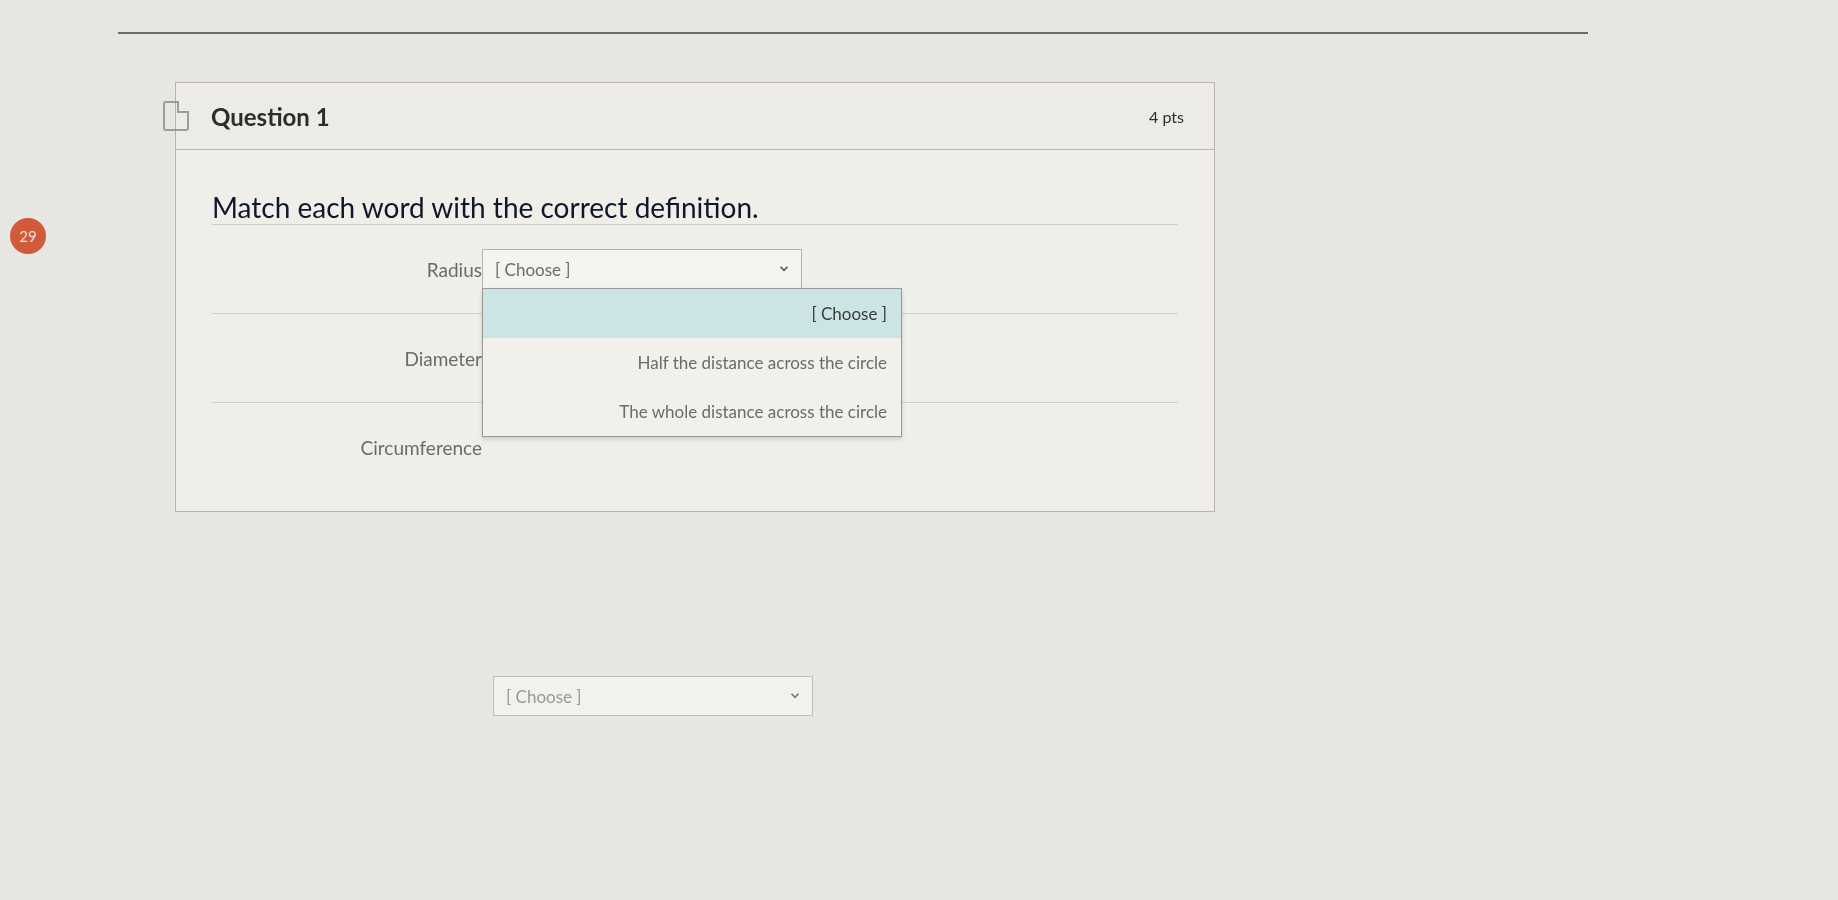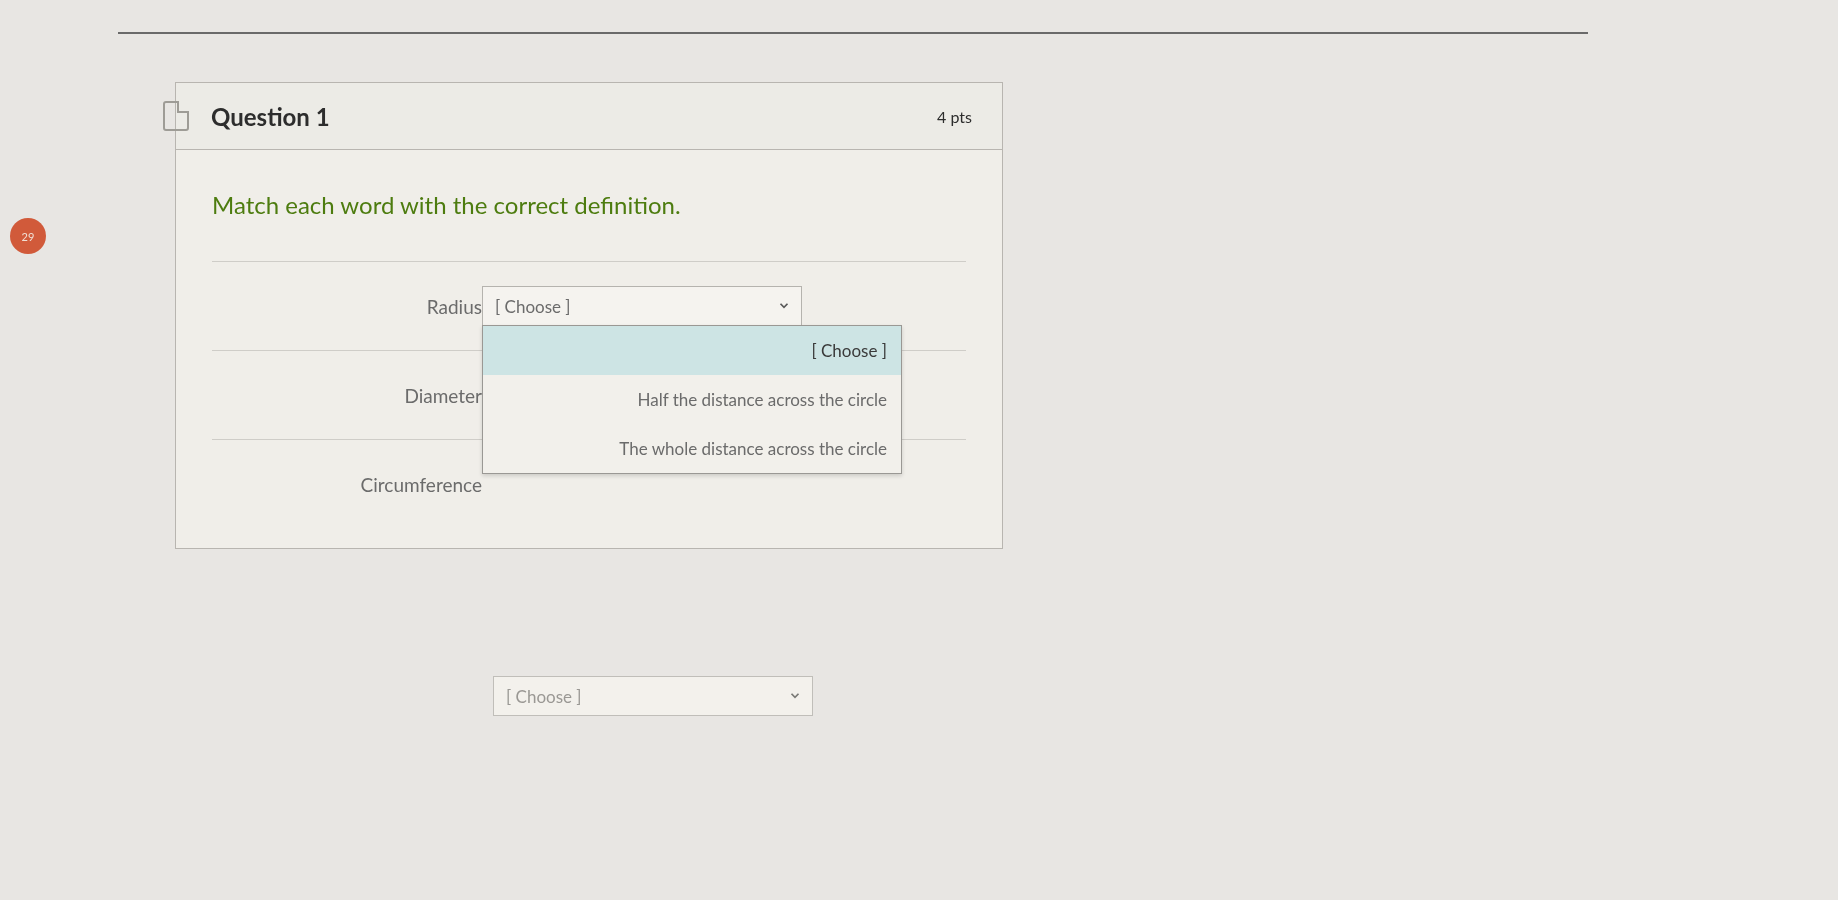--- a/index.html
+++ b/index.html
@@ -25,30 +25,30 @@
     }
     .badge {
       position: absolute;
       left: 10px;
       top: 218px;
       width: 36px;
       height: 36px;
       border-radius: 50%;
       background: #d15a3a;
       color: #f0e0d5;
-      font-size: 11px;
+      font-size: 15px;
       display: flex;
       align-items: center;
       justify-content: center;
     }
     .question-card {
       position: absolute;
       left: 175px;
       top: 82px;
-      width: 828px;
+      width: 1040px;
       border: 1px solid #b8b5b0;
       background: #f0eee9;
     }
     .q-header {
       display: flex;
       align-items: center;
       padding: 18px 30px 18px 0;
       border-bottom: 1px solid #b8b5b0;
       background: #ecebe6;
     }
@@ -68,23 +68,22 @@
     }
     .q-points {
       font-size: 16px;
       color: #2d2d2d;
       font-weight: 400;
     }
     .q-body {
       padding: 40px 36px 20px 36px;
     }
     .q-instruction {
-      font-size: 24px;
-      color: #4d7c0f;
-      margin-bottom: 42px;
+      font-size: 28px;
+      color: #0f172a;
     }
     .match-row {
       display: flex;
       align-items: center;
       padding: 24px 0 24px 0;
       border-top: 1px solid #cfcdc8;
       min-height: 60px;
       text-align: right;
     }
     .match-row:first-of-type {

